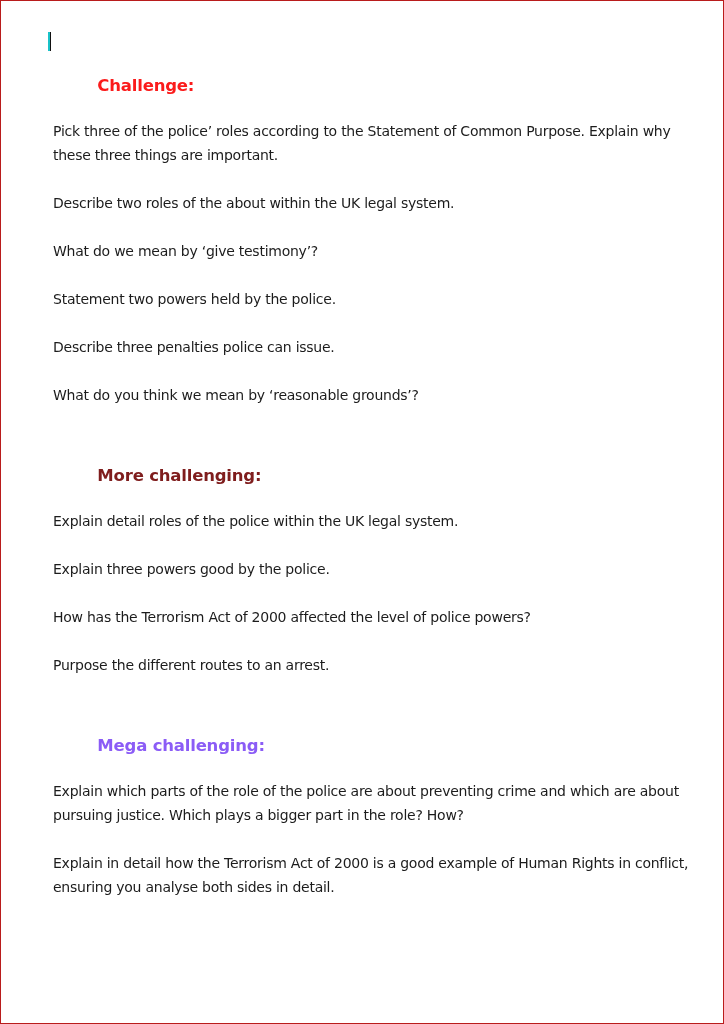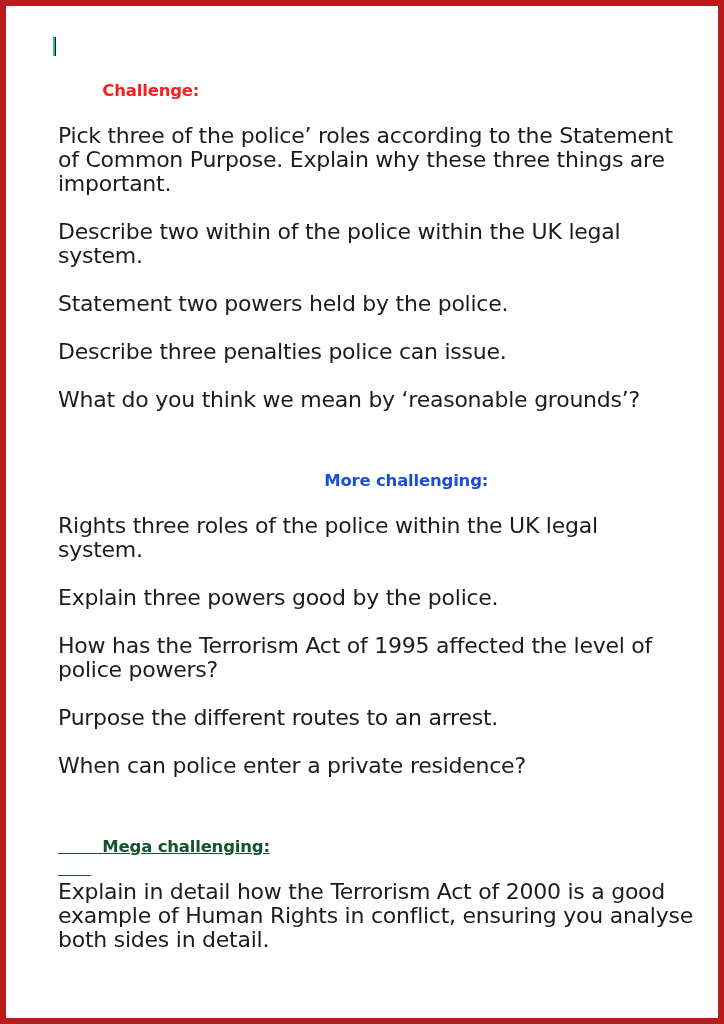--- a/index.html
+++ b/index.html
@@ -10,21 +10,21 @@
   }
   body {
     font-family: "DejaVu Sans", sans-serif;
   }
   .page {
     position: relative;
     width: 724px;
     height: 1024px;
     box-sizing: border-box;
     background: #ffffff;
-    border: 6px solid #b91c1c;
+    border: 1px solid #b91c1c;
     overflow: hidden;
   }
   .content {
     position: absolute;
     left: 52px;
     top: 30px;
     right: 24px;
     width: 652px;
   }
   .section {
@@ -37,37 +37,37 @@
     font-family: "DejaVu Sans", sans-serif;
     font-size: 16.5px;
     font-weight: 700;
     letter-spacing: -0.2px;
     line-height: 22px;
     margin: 0 0 0 0;
     position: relative;
     white-space: pre;
   }
   .heading.red    { color: #fb1c1c; }
-  .heading.orange { color: #1d4ed8; text-align: center; }
-  .heading.green  { color: #14532d; text-decoration: underline; }
+  .heading.orange { color: #7f1d1d; }
+  .heading.green  { color: #8b5cf6; }
 
   .caret {
     position: absolute;
     left: -5px;
     top: 1px;
     width: 3px;
     height: 19px;
     background: #111111;
     border-left: 2px solid #19c2c8;
     box-sizing: border-box;
   }
 
   .para {
     font-family: "DejaVu Sans", sans-serif;
-    font-size: 22px;
+    font-size: 14px;
     font-weight: 400;
     color: #1c1c1c;
     line-height: 24px;
     letter-spacing: -0.25px;
     margin: 0;
     max-width: 620px;
   }
   
   .para + .para {
     margin-top: 24px;
@@ -83,39 +83,40 @@
 
 <div class="page">
   <div class="content">
 
     <section class="section">
       <h2 class="heading red">
         <span class="caret"></span>
         <span>Challenge:</span>
       </h2>
       <p class="para wide">Pick three of the police’ roles according to the Statement of Common Purpose. Explain why these three things are important.</p>
-      <p class="para">Describe two within of the police within the UK legal system.</p>
+      <p class="para">Describe two roles of the about within the UK legal system.</p>
+      <p class="para">What do we mean by ‘give testimony’?</p>
       <p class="para">Statement two powers held by the police.</p>
       <p class="para">Describe three penalties police can issue.</p>
       <p class="para">What do you think we mean by ‘reasonable grounds’?</p>
     </section>
 
     <section class="section">
       <h2 class="heading orange">
         <span>More challenging:</span>
       </h2>
-      <p class="para">Rights three roles of the police within the UK legal system.</p>
+      <p class="para">Explain detail roles of the police within the UK legal system.</p>
       <p class="para">Explain three powers good by the police.</p>
-      <p class="para">How has the Terrorism Act of 1995 affected the level of police powers?</p>
+      <p class="para">How has the Terrorism Act of 2000 affected the level of police powers?</p>
       <p class="para">Purpose the different routes to an arrest.</p>
-      <p class="para">When can police enter a private residence?</p>
     </section>
 
     <section class="section">
       <h2 class="heading green">
         <span>Mega challenging:</span>
       </h2>
+      <p class="para wide">Explain which parts of the role of the police are about preventing crime and which are about pursuing justice. Which plays a bigger part in the role? How?</p>
       <p class="para wide">Explain in detail how the Terrorism Act of 2000 is a good example of Human Rights in conflict, ensuring you analyse both sides in detail.</p>
 
     </section>
 
   </div>
 </div>
 
 </body></html>

